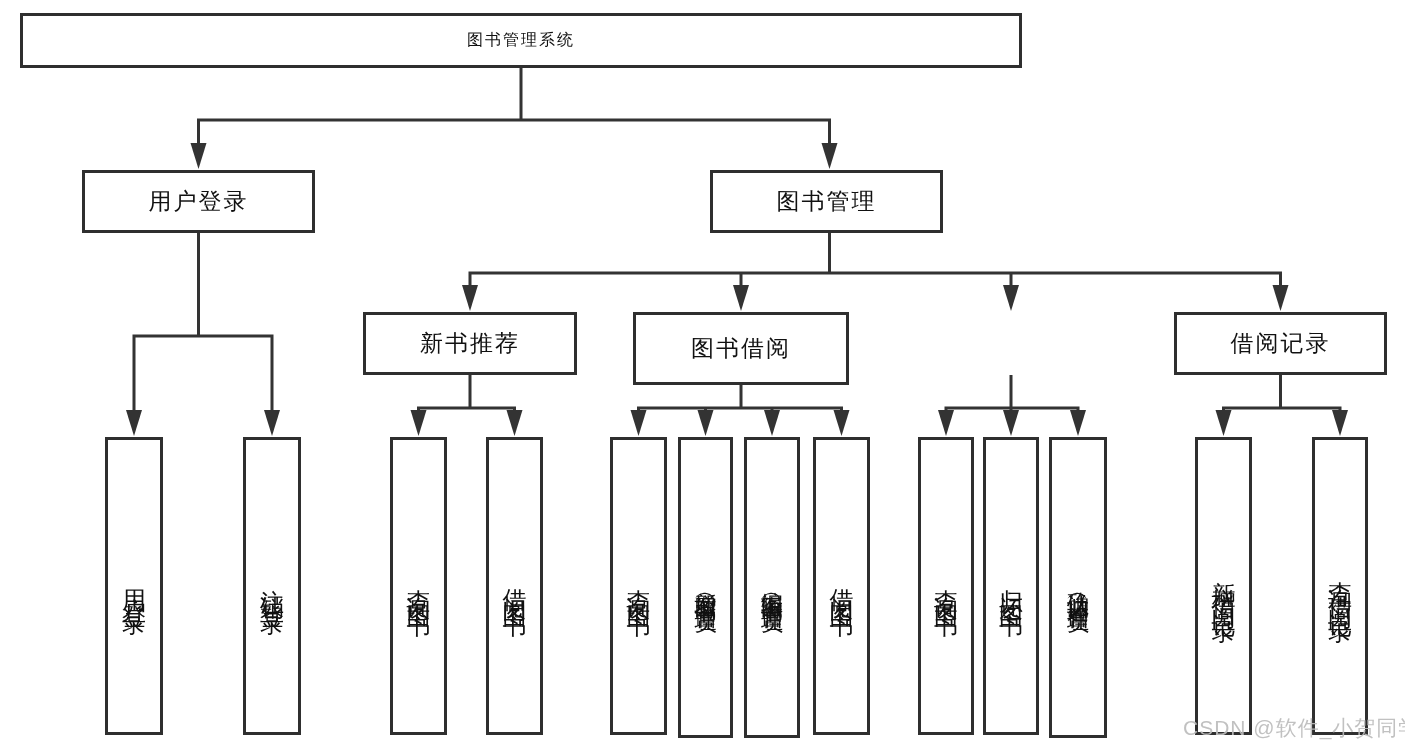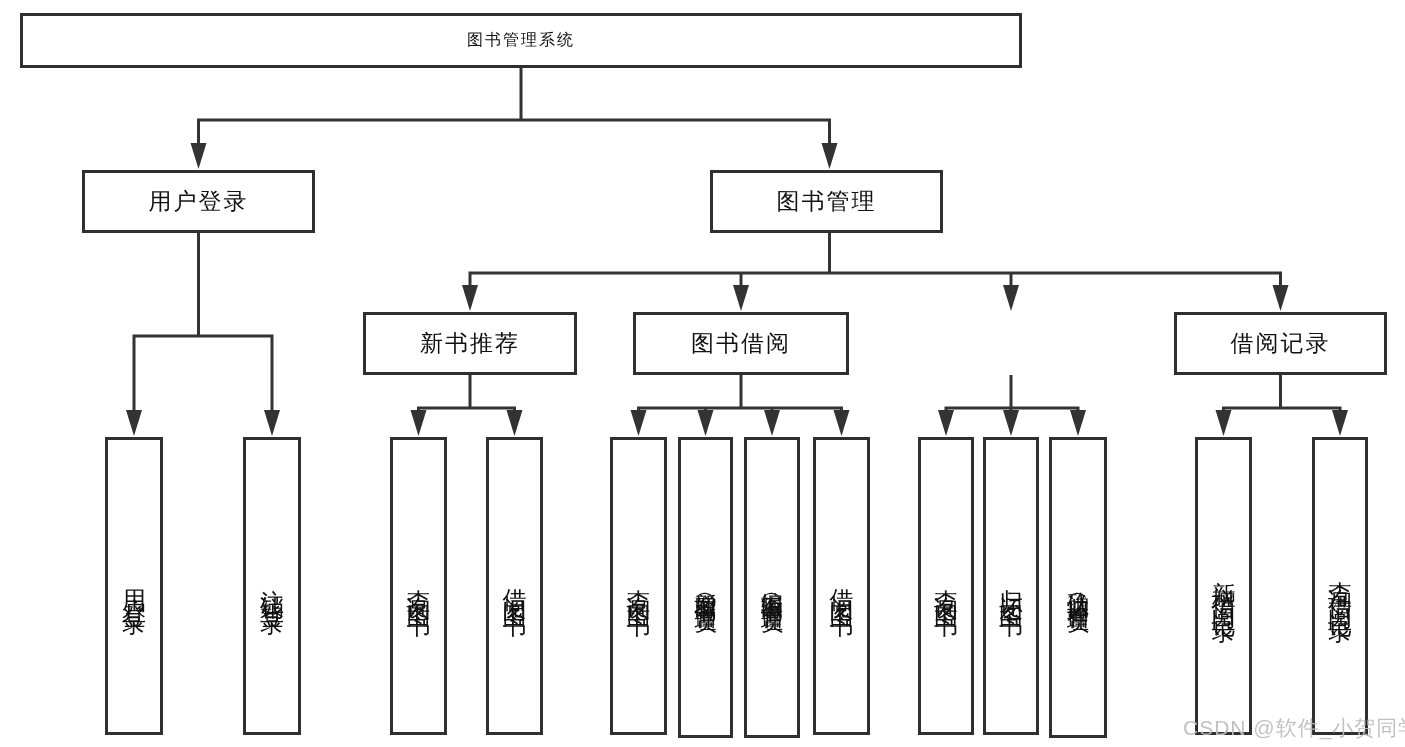--- a/index.html
+++ b/index.html
@@ -112,21 +112,21 @@
   <div class="box" style="left:82px;top:170px;width:233px;height:63px;">
     <span class="hlabel">用户登录</span>
   </div>
   <div class="box" style="left:710px;top:170px;width:233px;height:63px;">
     <span class="hlabel">图书管理</span>
   </div>
 
   <div class="box" style="left:363px;top:312px;width:214px;height:63px;">
     <span class="hlabel">新书推荐</span>
   </div>
-  <div class="box" style="left:633px;top:312px;width:216px;height:63px;">
+  <div class="box" style="left:633px;top:312px;width:216px;height:73px;">
     <span class="hlabel">图书借阅</span>
   </div>
   <div class="box" style="left:1174px;top:312px;width:213px;height:63px;">
     <span class="hlabel">借阅记录</span>
   </div>
 
   <div class="box vbox" style="left:105px;top:437px;width:58px;height:298px;">
     <span class="vtext">用户登录</span>
   </div>
   <div class="box vbox" style="left:243px;top:437px;width:58px;height:298px;">

